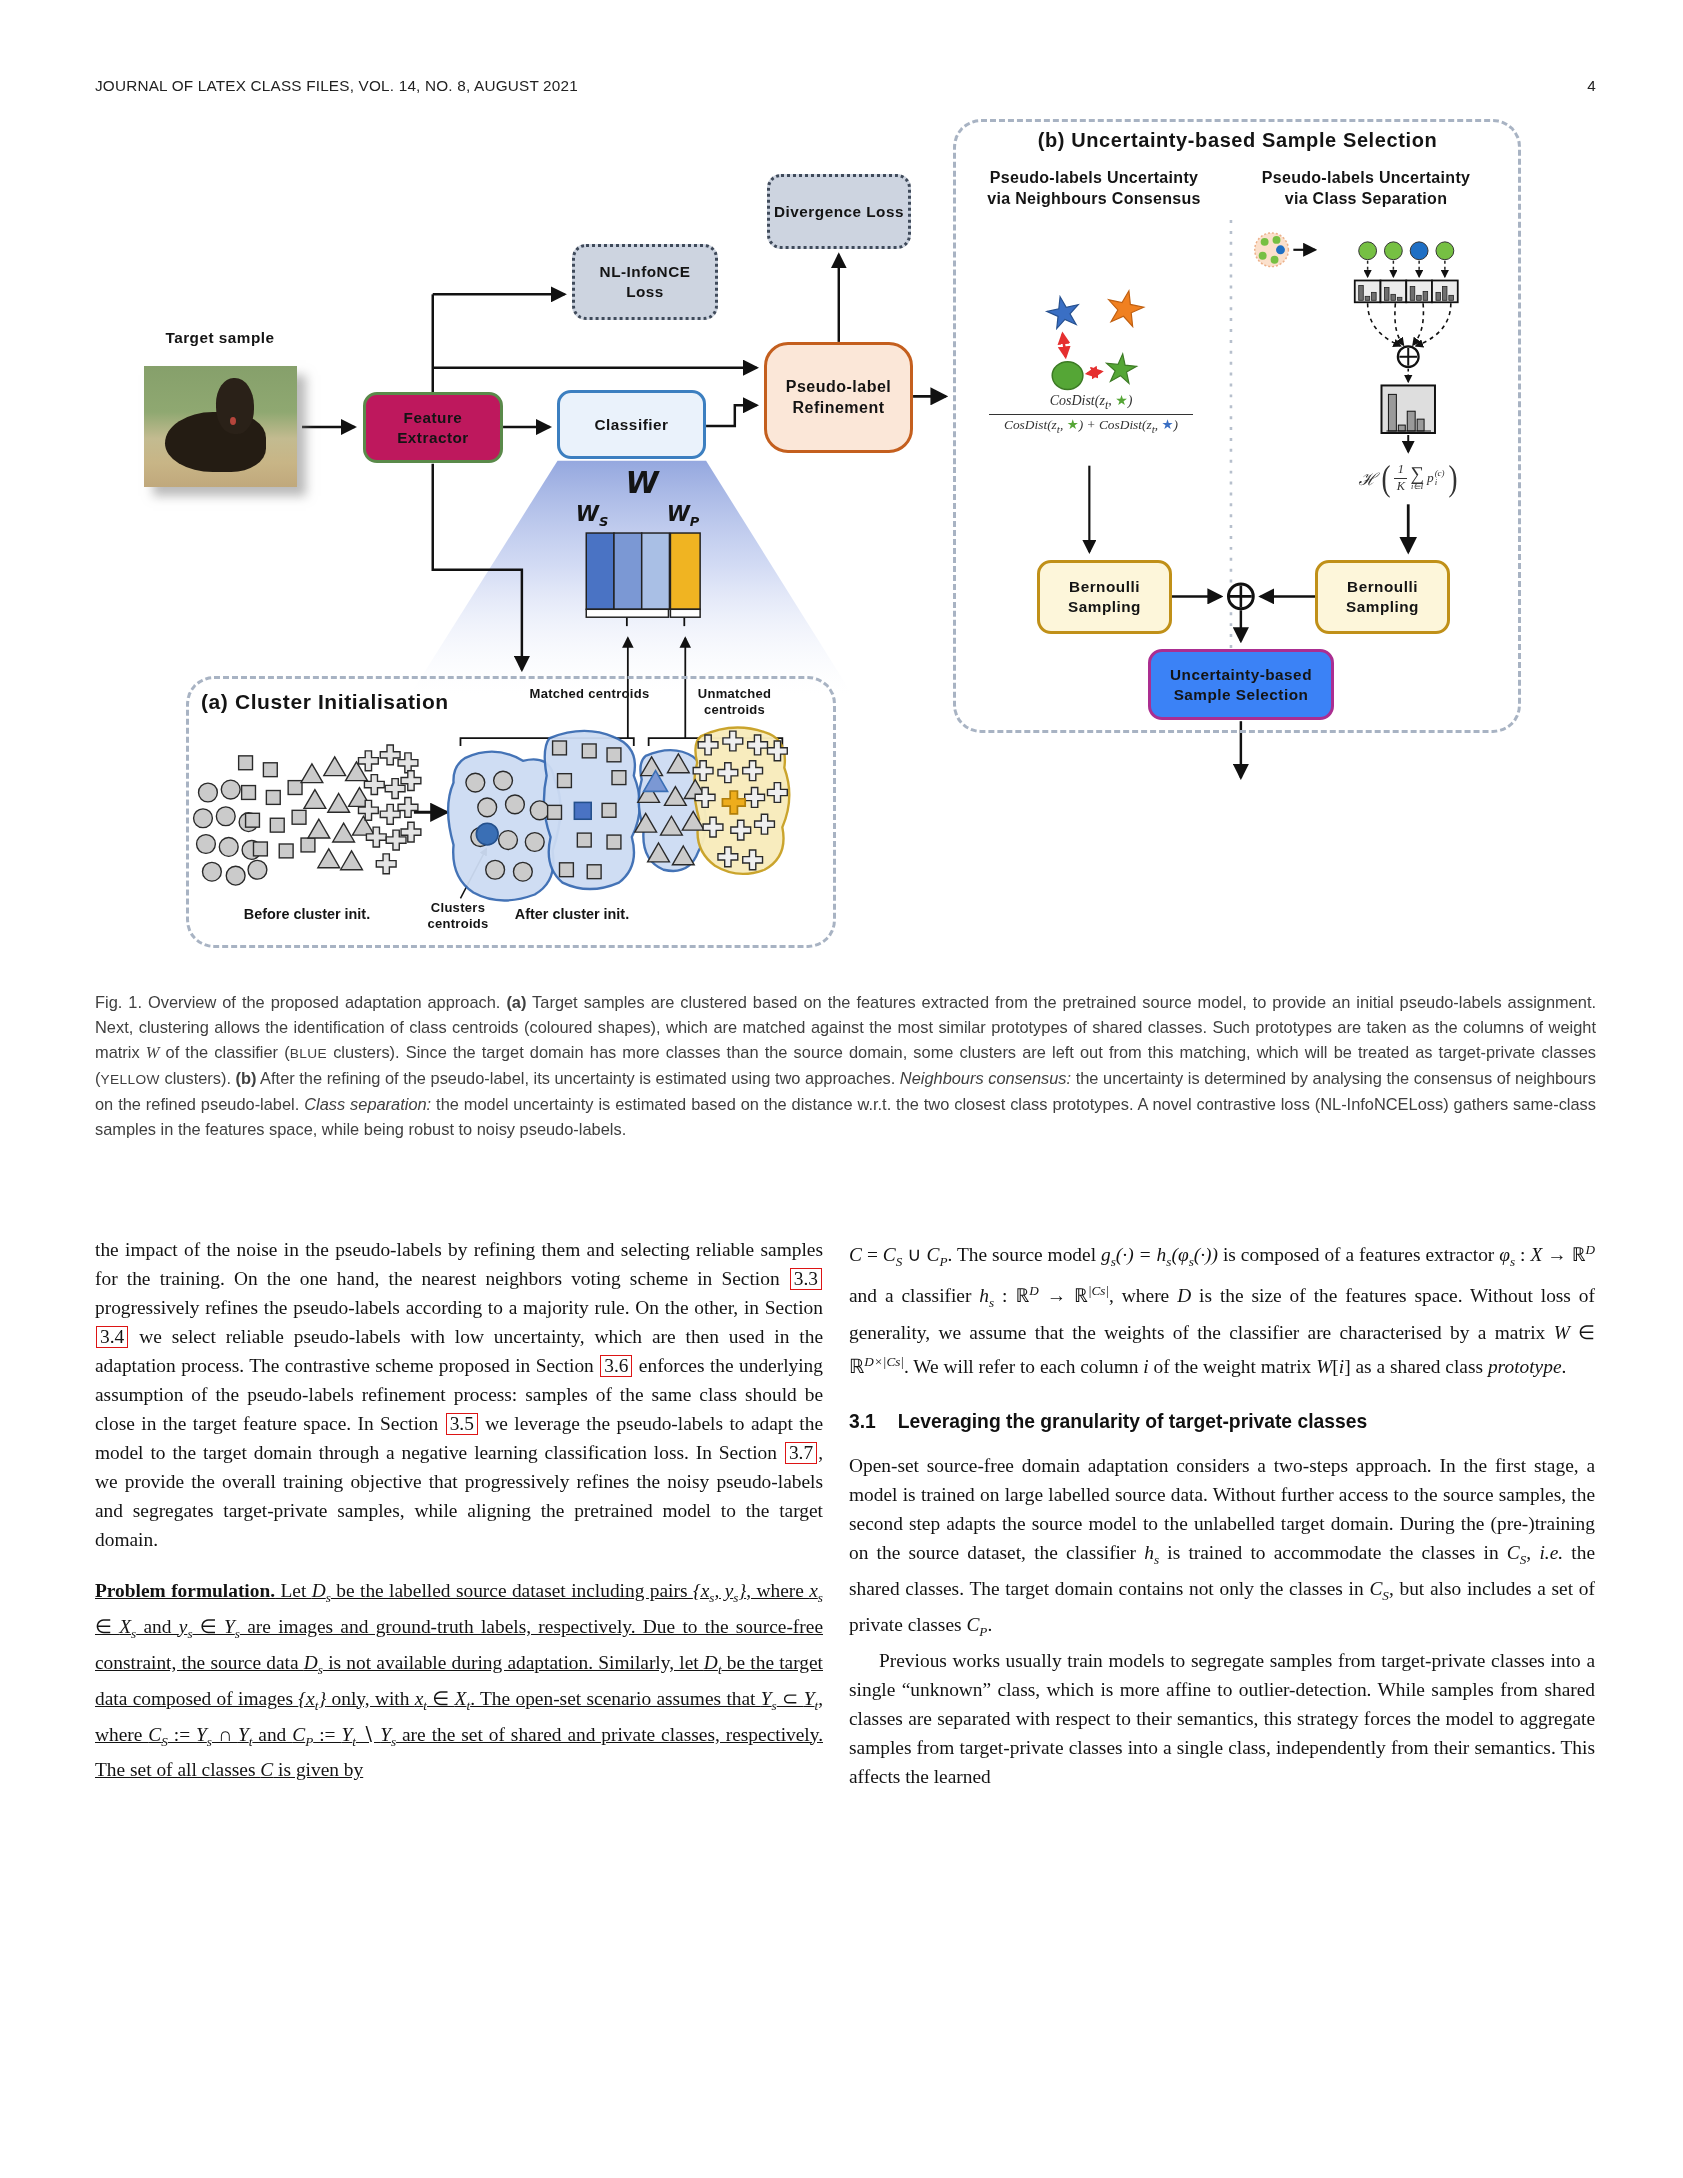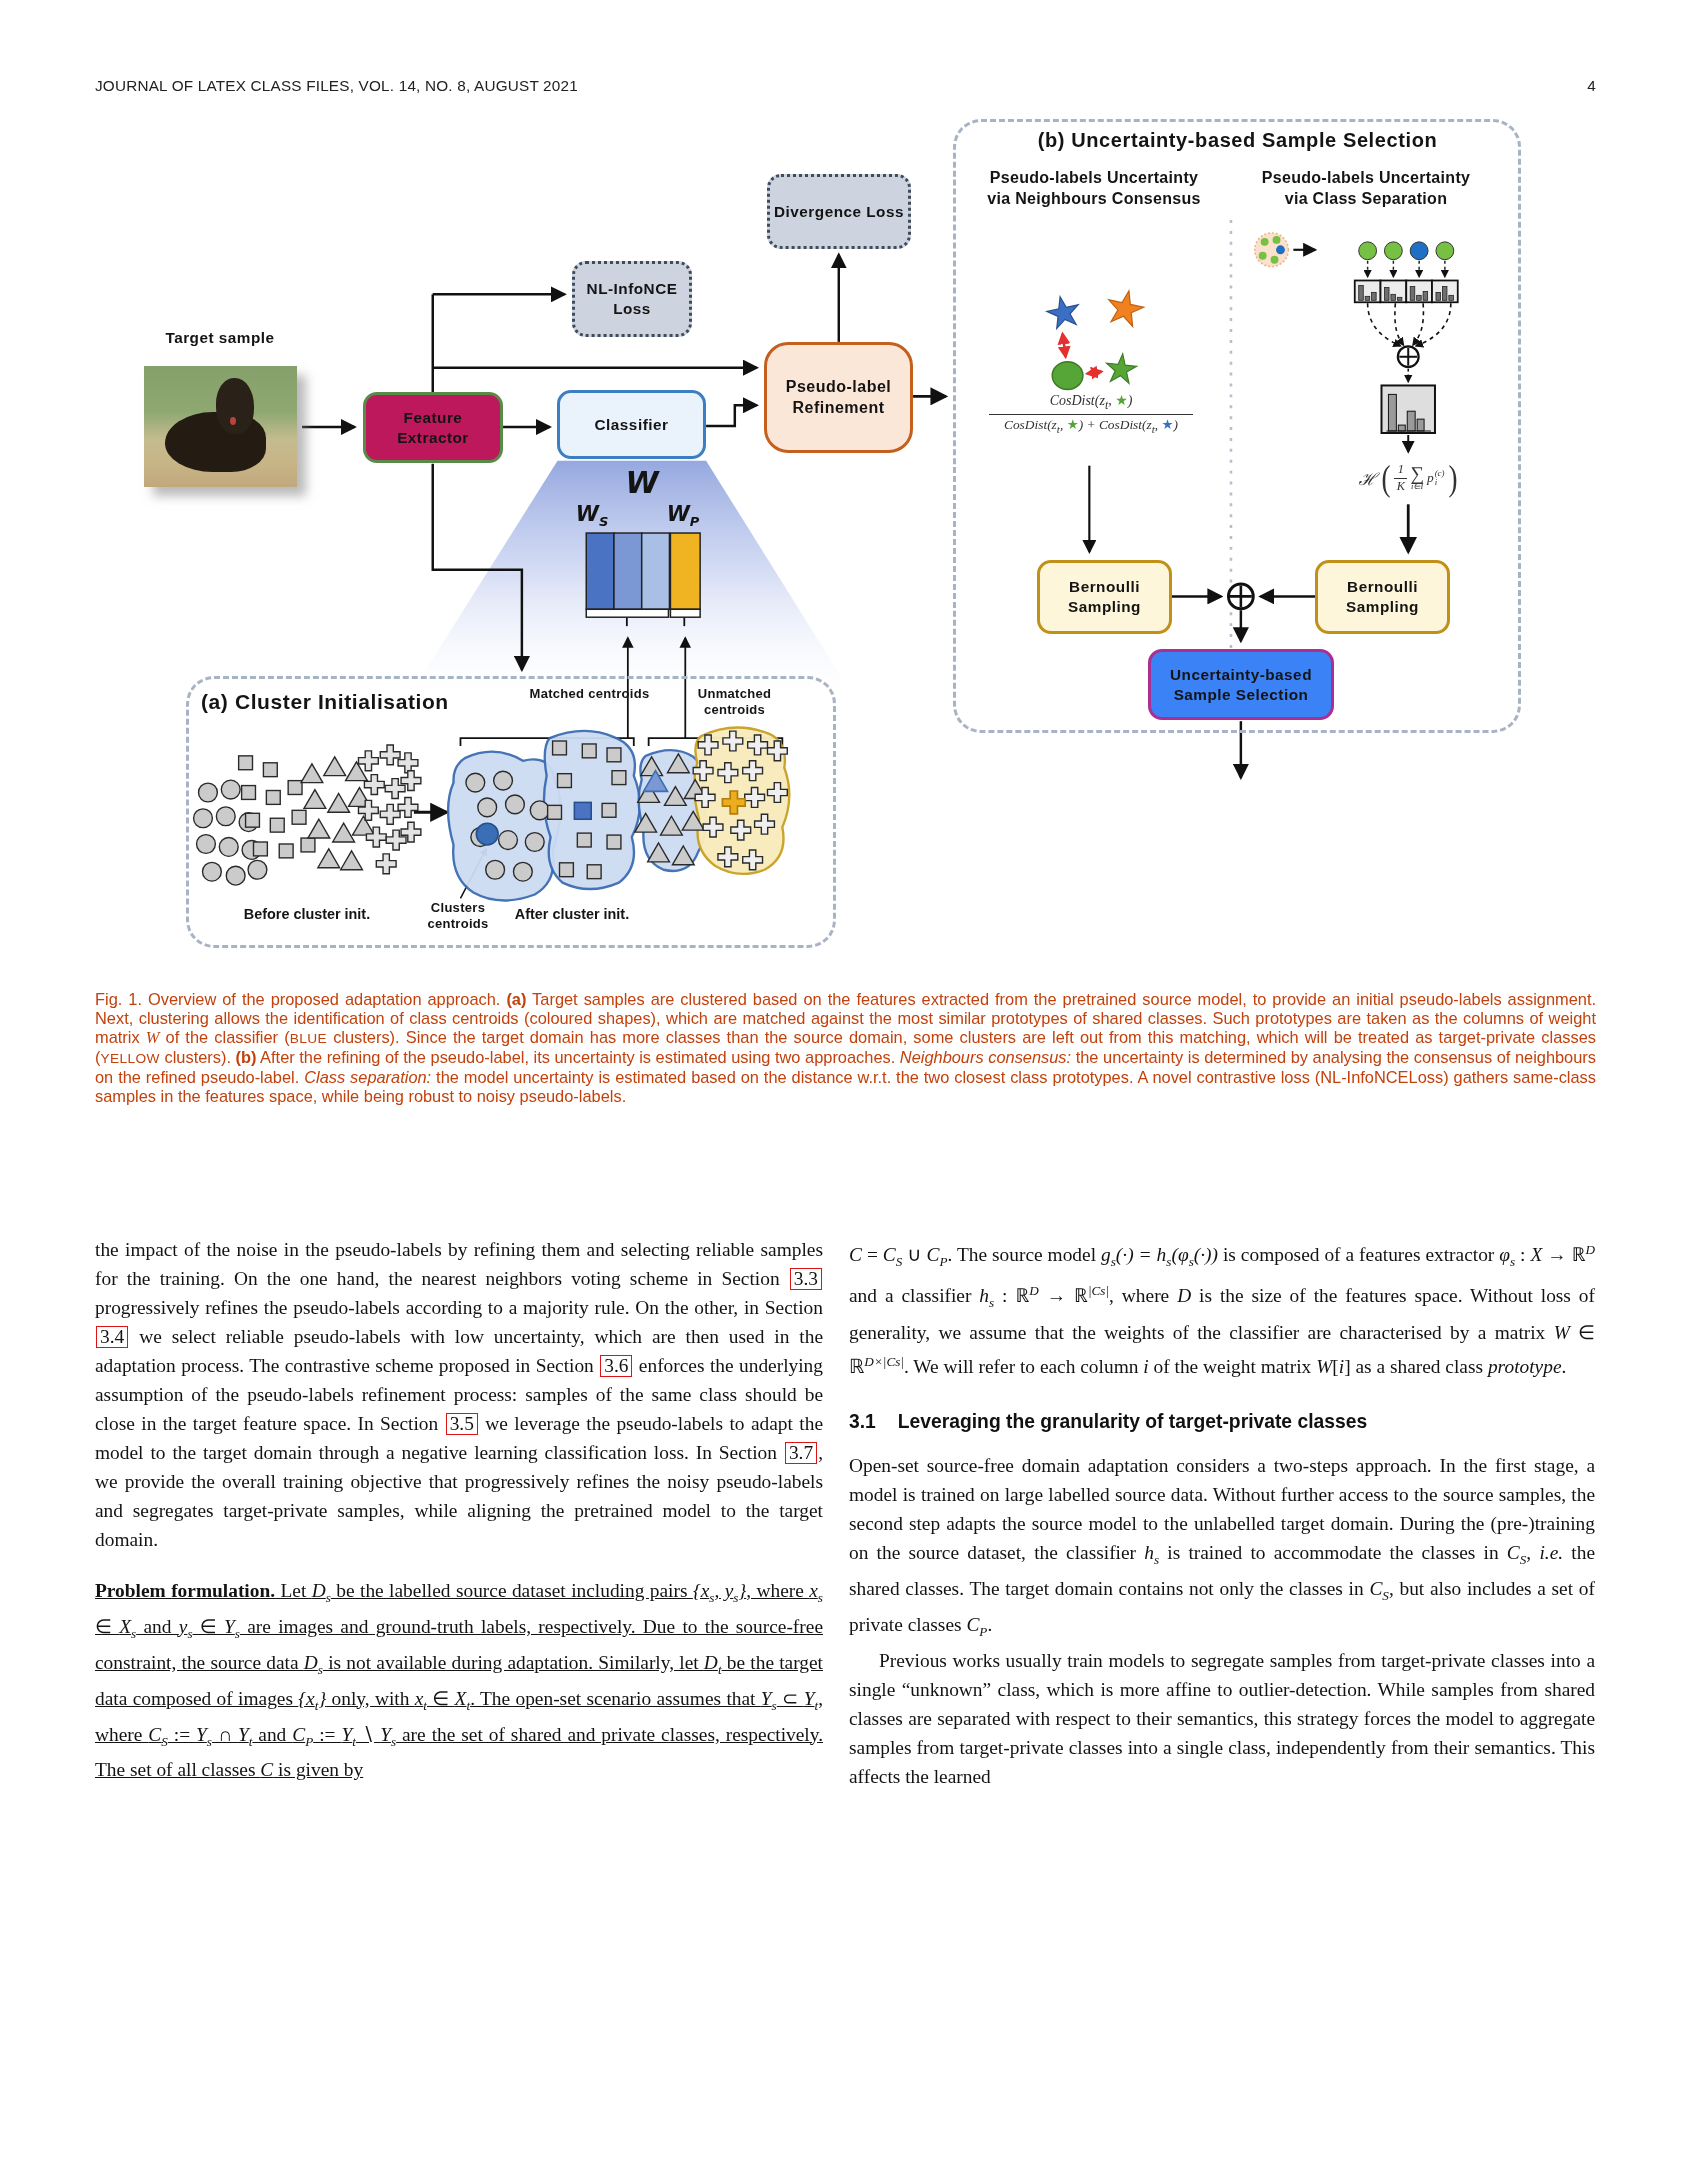--- a/index.html
+++ b/index.html
@@ -56,21 +56,21 @@
   .frac2{display:inline-flex;flex-direction:column;align-items:center;font-size:12.4px;line-height:1.05;}
   .fbar{width:13px;border-top:1.2px solid #333;margin:1px 0;}
   .sumblk{display:inline-flex;flex-direction:column;align-items:center;margin:0 1px;}
   .sum{font-size:19px;font-style:normal;line-height:1;}
   .sumsub{font-size:8.4px;line-height:1;}
   .pterm{display:inline-flex;align-items:center;font-size:13.4px;}
   .stack{display:inline-flex;flex-direction:column;font-size:9px;line-height:1.05;margin-left:1px;}
 
   
   #caption{position:absolute;left:95px;top:990px;width:1501px;font-size:16.4px;
-           line-height:19px;text-align:justify;color:#c2410c;}
+           line-height:25px;text-align:justify;color:#404040;}
   #caption .m{font-family:"Liberation Serif",serif;font-style:italic;}
   .sc{font-size:13.7px;letter-spacing:0.4px;}
 
   
   .col{position:absolute;top:1235px;font-family:"Liberation Serif",serif;font-size:19.4px;
        line-height:29px;text-align:justify;color:#131313;hyphens:auto;}
   #col-left{left:95px;width:728px;}
   #col-right{left:849px;width:746px;}
   .bodyp{margin:0;}
   .bodyp.tm{margin-top:22px;text-decoration:underline;}
@@ -308,21 +308,21 @@
     <span class="dog-tongue"></span>
   </div>
   <div class="flabel" style="left:42px;top:215px;width:158px;font-size:15.3px;letter-spacing:0.5px;">Target sample</div>
 
   <div class="fbox fe" style="left:264px;top:278px;width:140px;height:71px;">
       <span>Feature Extractor</span>
     </div>
   <div class="fbox cl" style="left:458px;top:276px;width:149px;height:69px;">
       <span>Classifier</span>
     </div>
-  <div class="fbox loss" style="left:473px;top:147px;width:120px;height:76px;">
+  <div class="fbox loss" style="left:473px;top:130px;width:146px;height:76px;">
       <span>NL-InfoNCE Loss</span>
     </div>
   <div class="fbox loss" style="left:668px;top:60px;width:144px;height:75px;">
       <span>Divergence Loss</span>
     </div>
   <div class="fbox plr" style="left:665px;top:228px;width:149px;height:111px;">
       <span>Pseudo-label Refinement</span>
     </div>
 
   <div class="flabel wlab" style="left:523px;top:351px;width:40px;font-size:30px;">W</div>

